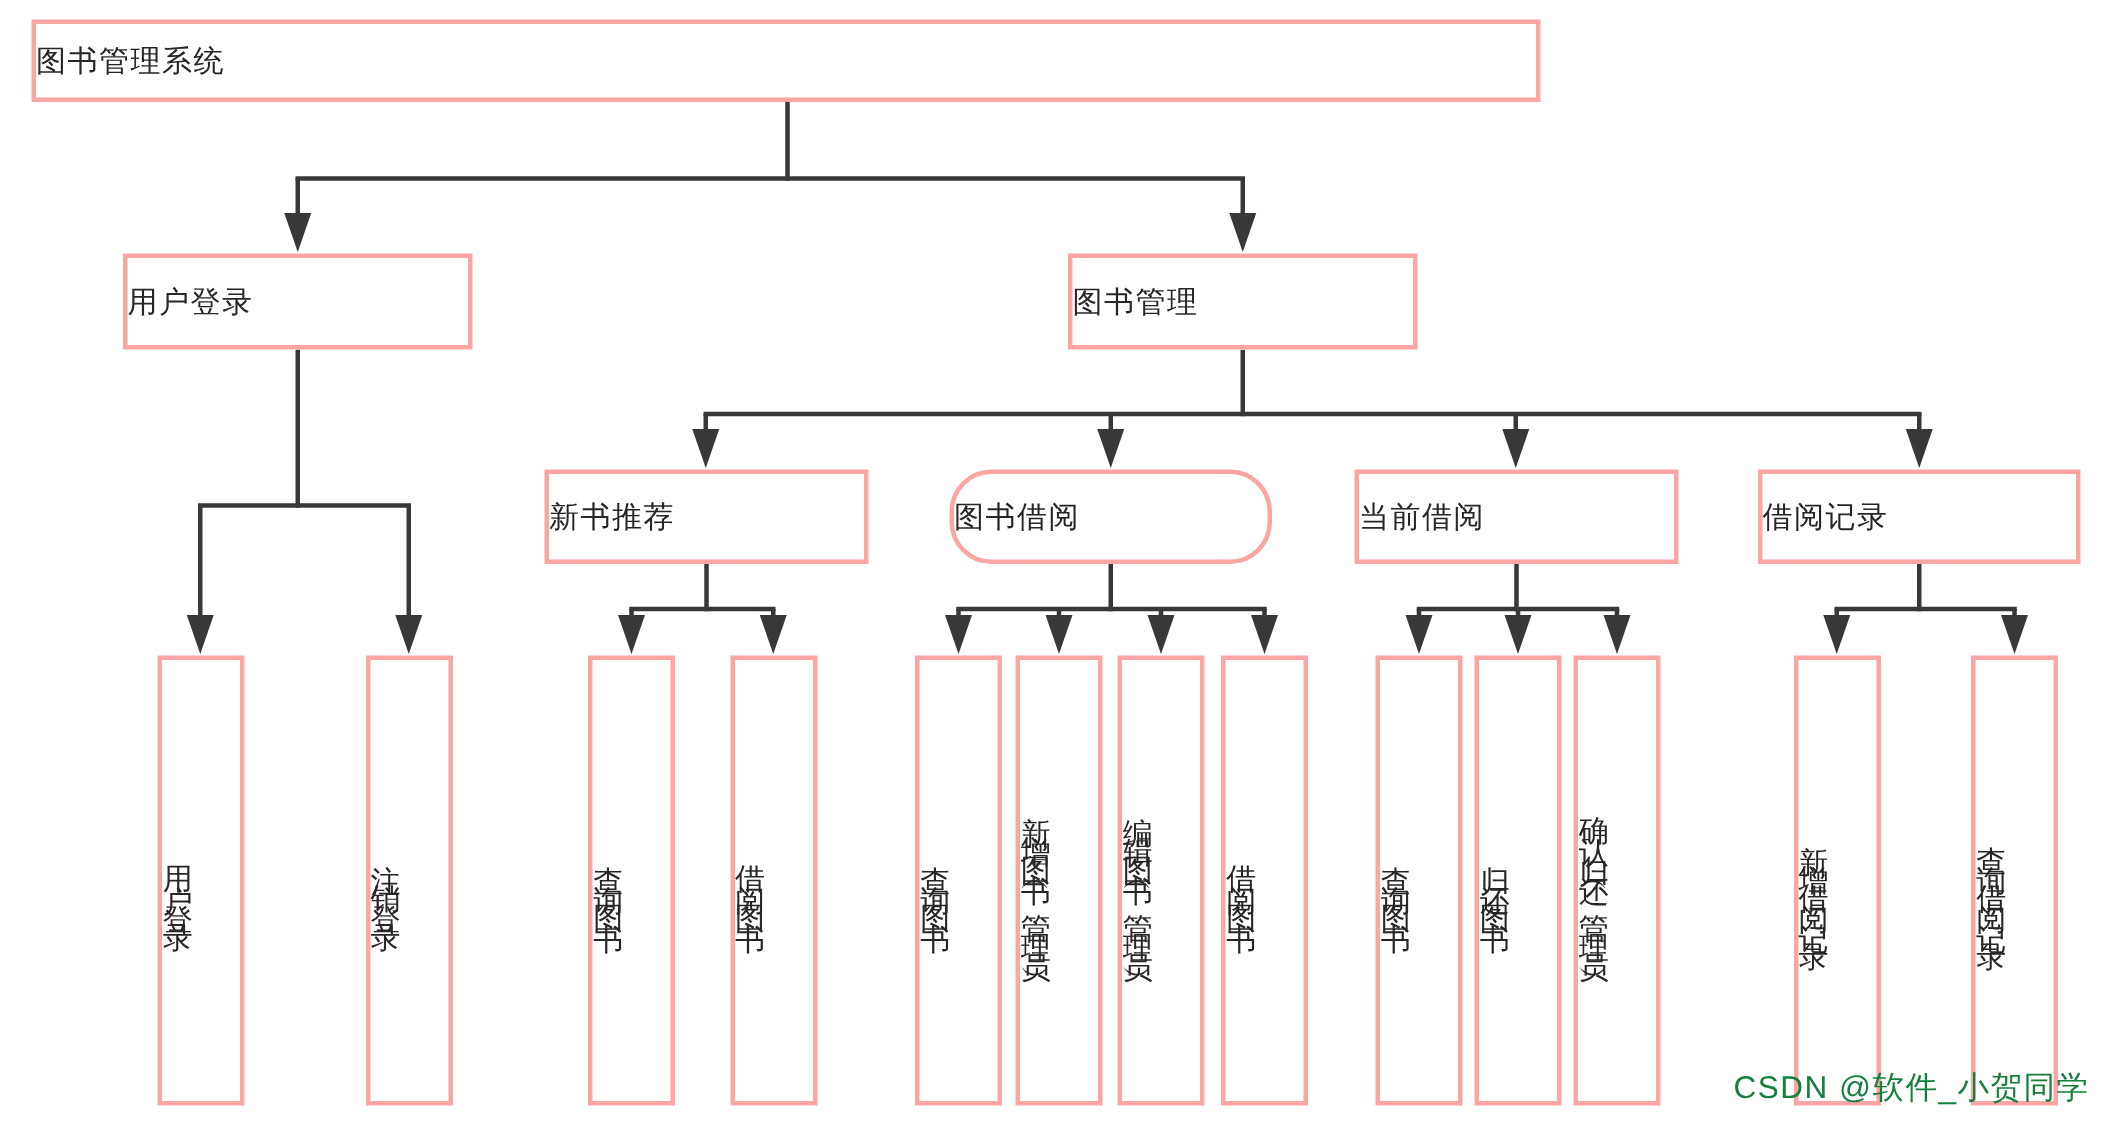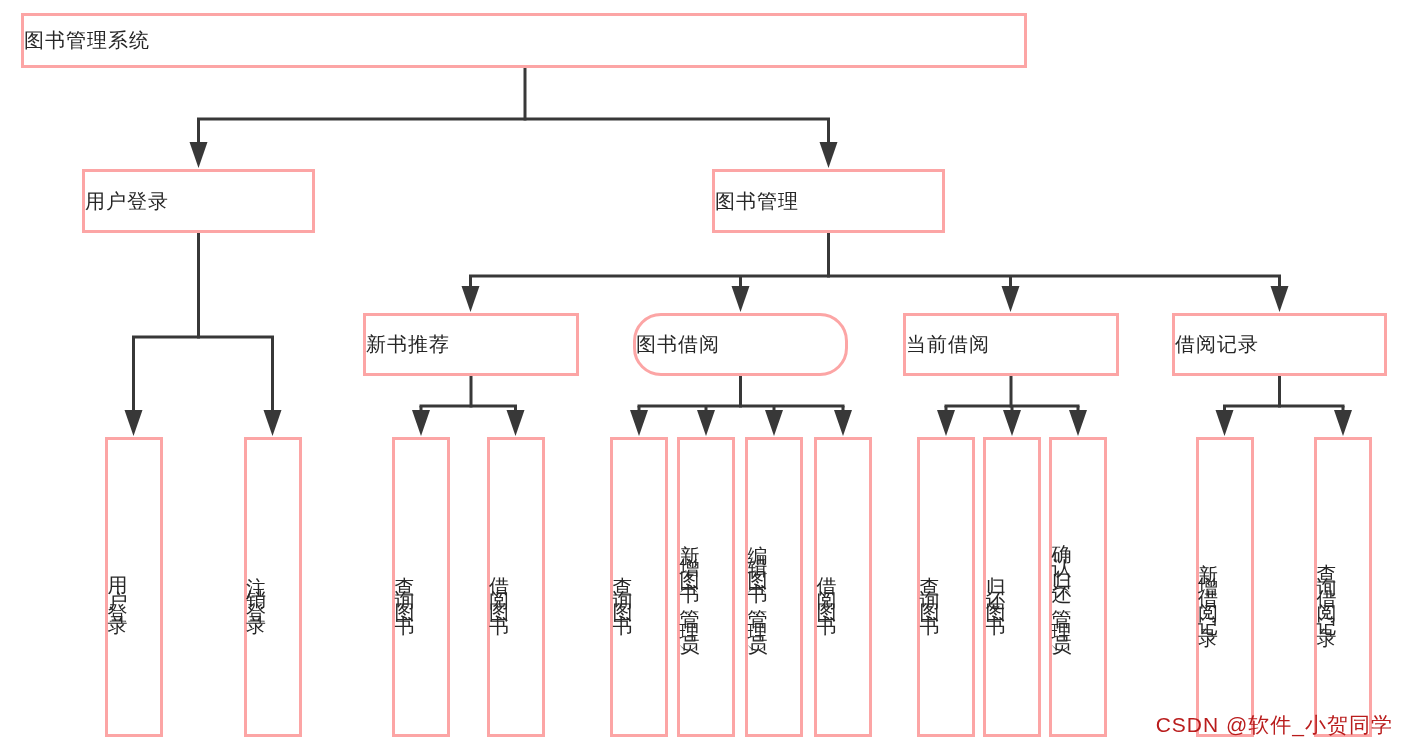--- a/index.html
+++ b/index.html
@@ -42,21 +42,21 @@
     letter-spacing: 13px;
     line-height: 1;
     font-size: 20px;
     color: #262626;
   }
   .watermark {
     position: absolute;
     right: 12px;
     bottom: 8px;
     font-size: 21px;
-    color: #b91c1c;
+    color: #15803d;
     letter-spacing: 1px;
     z-index: 3;
     white-space: nowrap;
   }
 </style>
 </head>
 <body>
 
 <div class="canvas">
 

